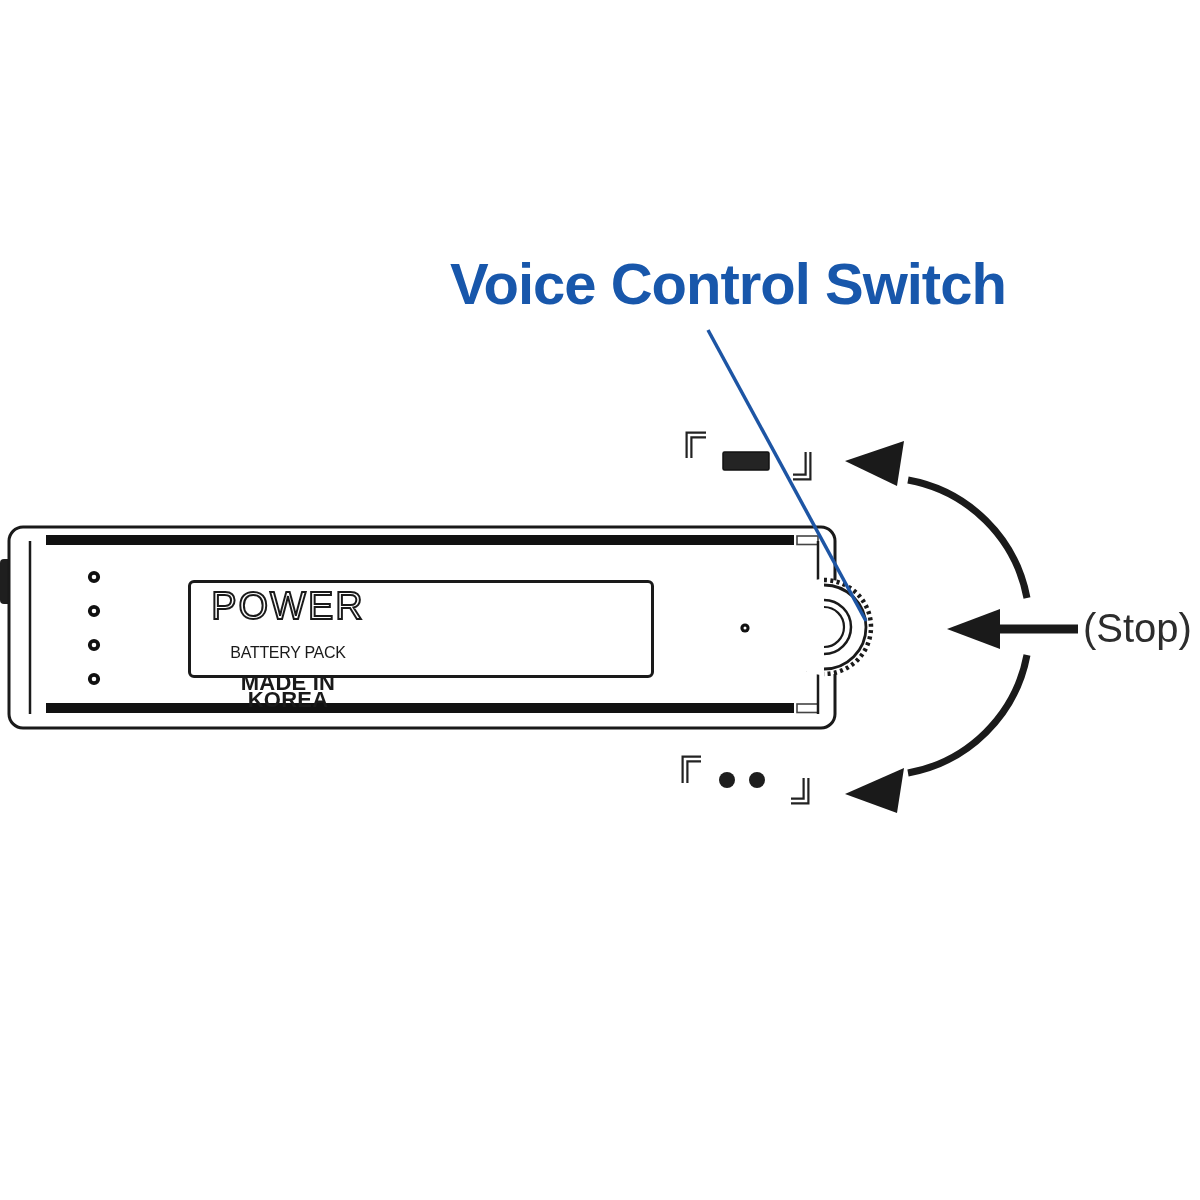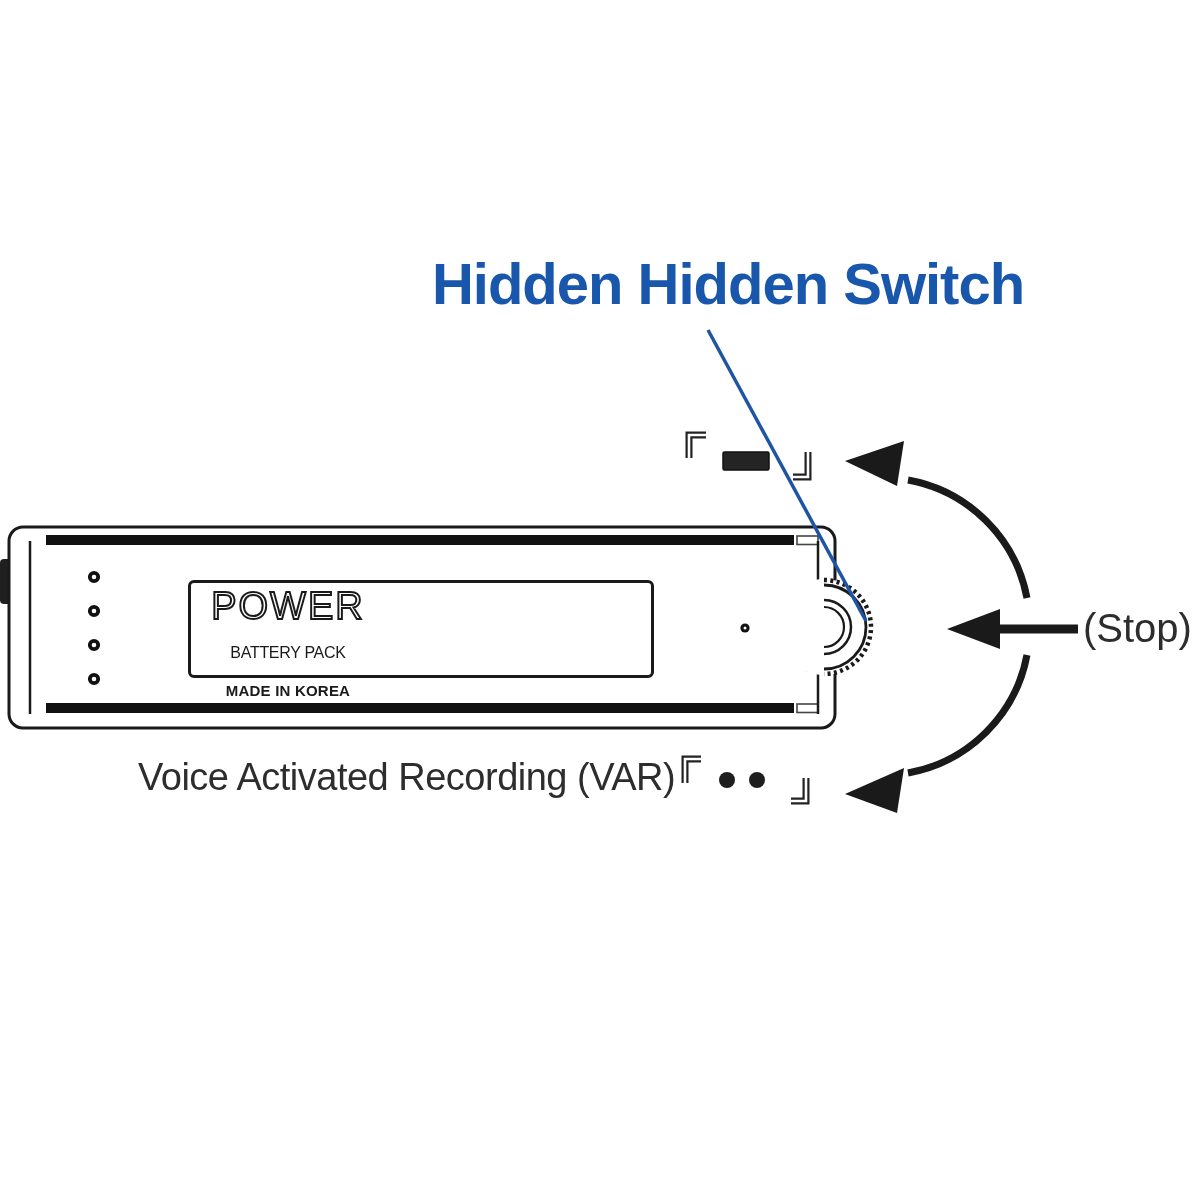--- a/index.html
+++ b/index.html
@@ -40,22 +40,22 @@
     font-size: 38px; font-weight: 400; letter-spacing: 2px;
     line-height: 34px;
     color: #ffffff;
     -webkit-text-stroke: 2px #1a1a1a;
   }
   .battery {
     font-size: 16px; font-weight: 400; letter-spacing: -0.3px;
     line-height: 19px; margin-top: 20px;
   }
   .madein {
-    font-size: 15px; font-weight: 700; letter-spacing: 0.2px;
-    line-height: 17px; margin-top: 20px;
+    font-size: 22px; font-weight: 700; letter-spacing: 0.2px;
+    line-height: 17px; margin-top: 12px;
   }
 </style>
 </head>
 <body>
 
 <div class="canvas">
 
   <svg class="layer" width="1200" height="1200" viewBox="0 0 1200 1200">
 
     <rect x="0" y="559" width="12" height="45" rx="4" fill="#1f1f1f"></rect>
@@ -121,24 +121,23 @@
     <g>
       <circle cx="727" cy="780" r="8" fill="#1e1e1e"></circle>
       <circle cx="757" cy="780" r="8" fill="#1e1e1e"></circle>
     </g>
     <g>
       <path d="M 806,778 L 806,801 L 791,801" stroke="#222222" stroke-width="7" fill="none"></path>
       <path d="M 806,778 L 806,801 L 791,801" stroke="#ffffff" stroke-width="2.6" fill="none"></path>
     </g>
   </svg>
 
-  <div class="abs title">Hidden Hidden Switch</div>
+  <div class="abs title">Voice Control Switch</div>
 
 
-  <div class="abs lbl lbl-var">Voice Activated Recording (VAR)</div>
 
   <div class="abs lbl lbl-stop">(Stop)</div>
 
   <div class="abs devlabel">
     <div class="devlabel-col">
       <div class="power">POWER</div>
       <div class="battery">BATTERY PACK</div>
       <div class="madein">MADE IN KOREA</div>
     </div>
   </div>

